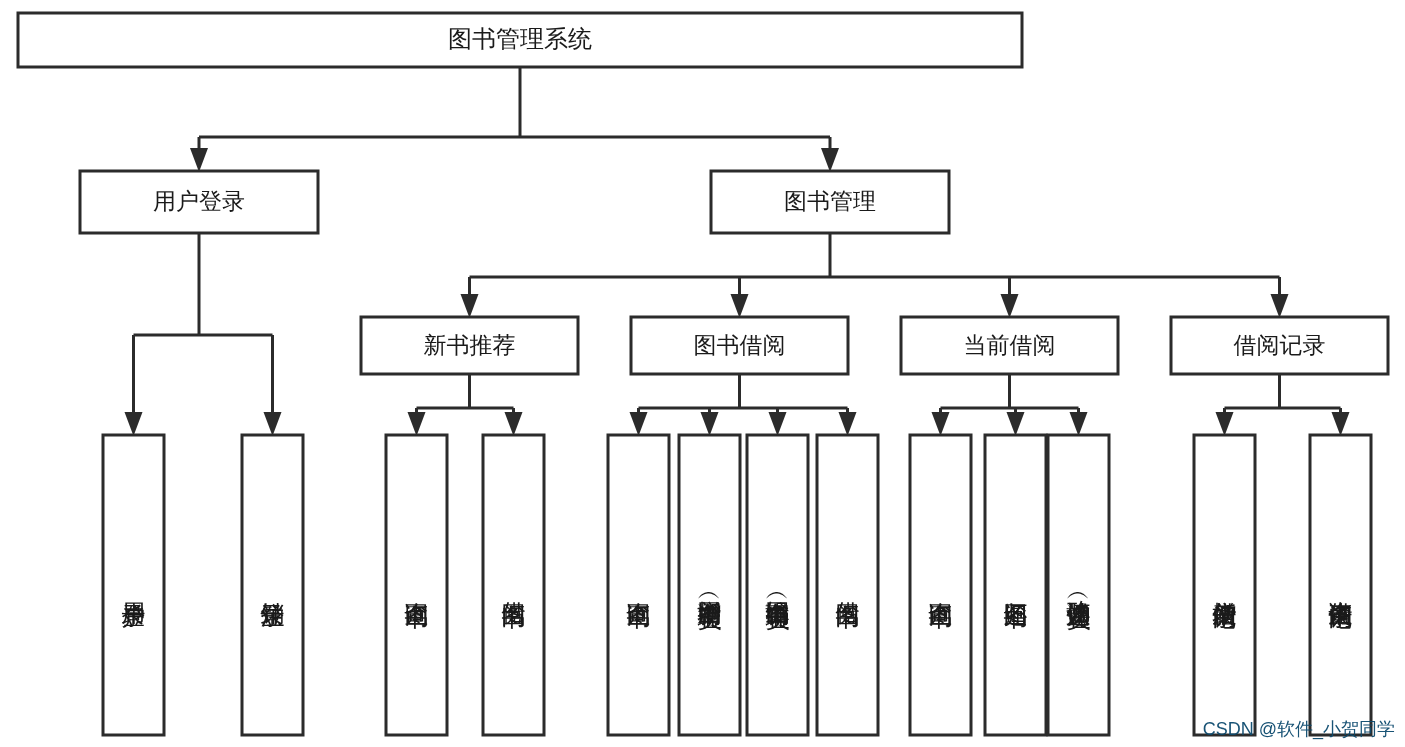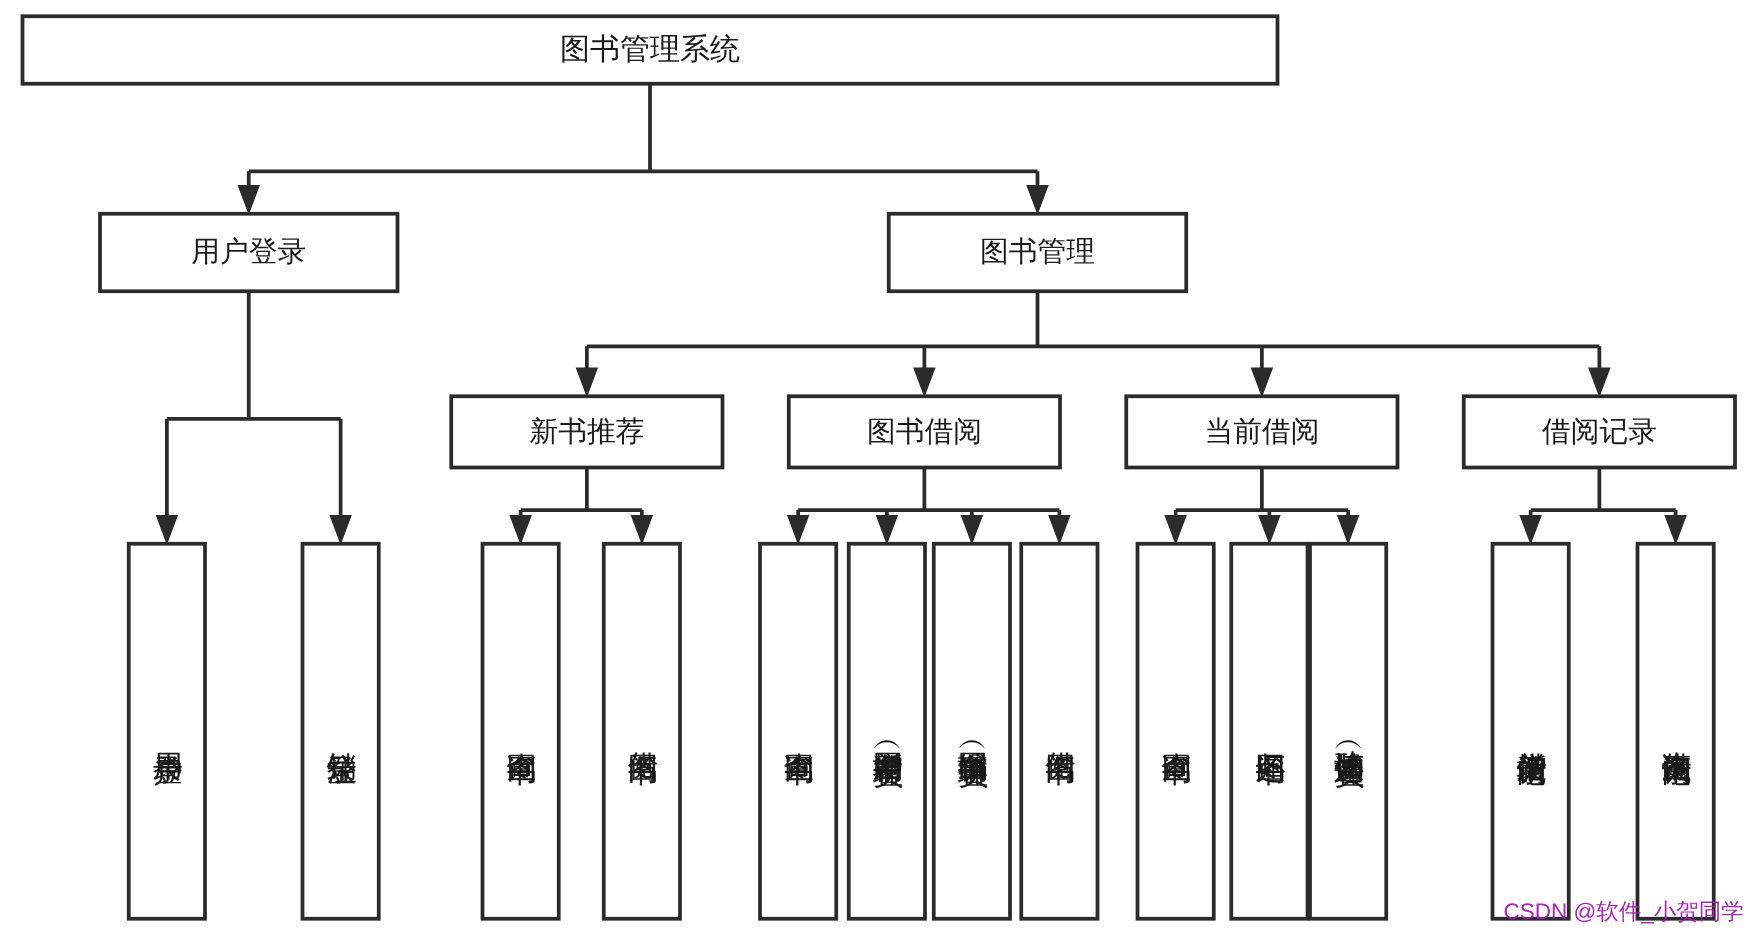--- a/index.html
+++ b/index.html
@@ -71,21 +71,21 @@
     letter-spacing: 1px;
     white-space: nowrap;
     text-align: center;
   }
   .watermark {
     position: absolute;
     right: 10px;
     bottom: 6px;
     font-family: "Liberation Sans", sans-serif;
     font-size: 18px;
-    color: #a21caf;
+    color: #0c4a6e;
     white-space: nowrap;
     opacity: 0.95;
   }
 </style>
 </head>
 <body>
 
 <div id="diagram-root">
 
   <svg class="flowchart" viewBox="0 0 1405 747">

